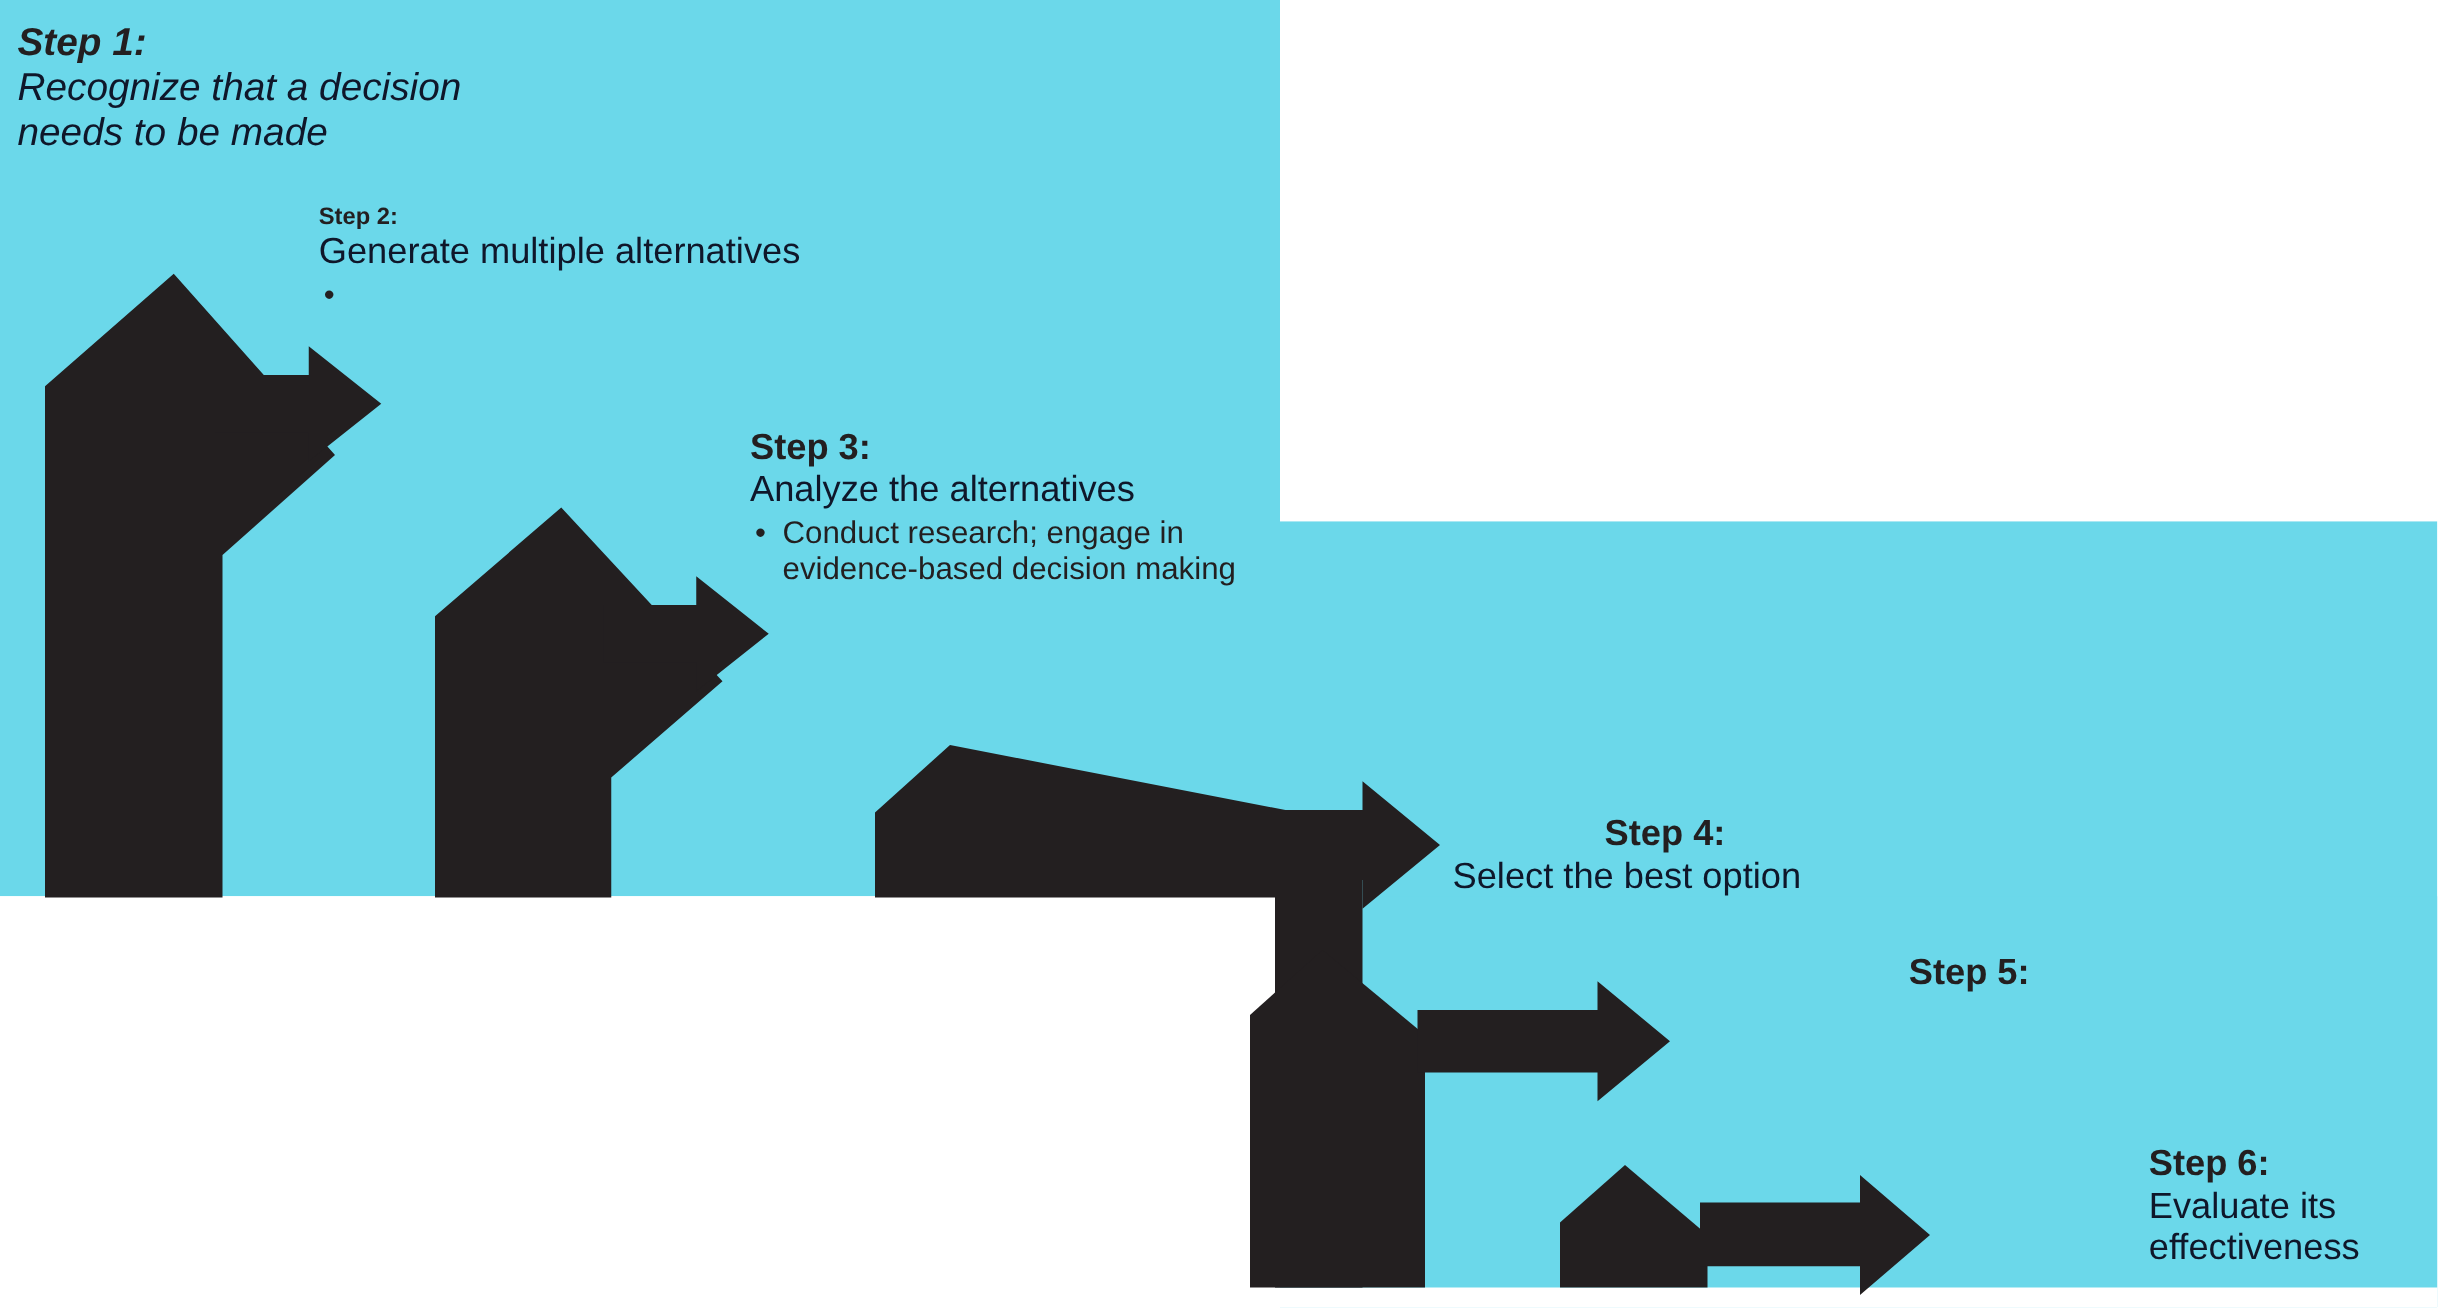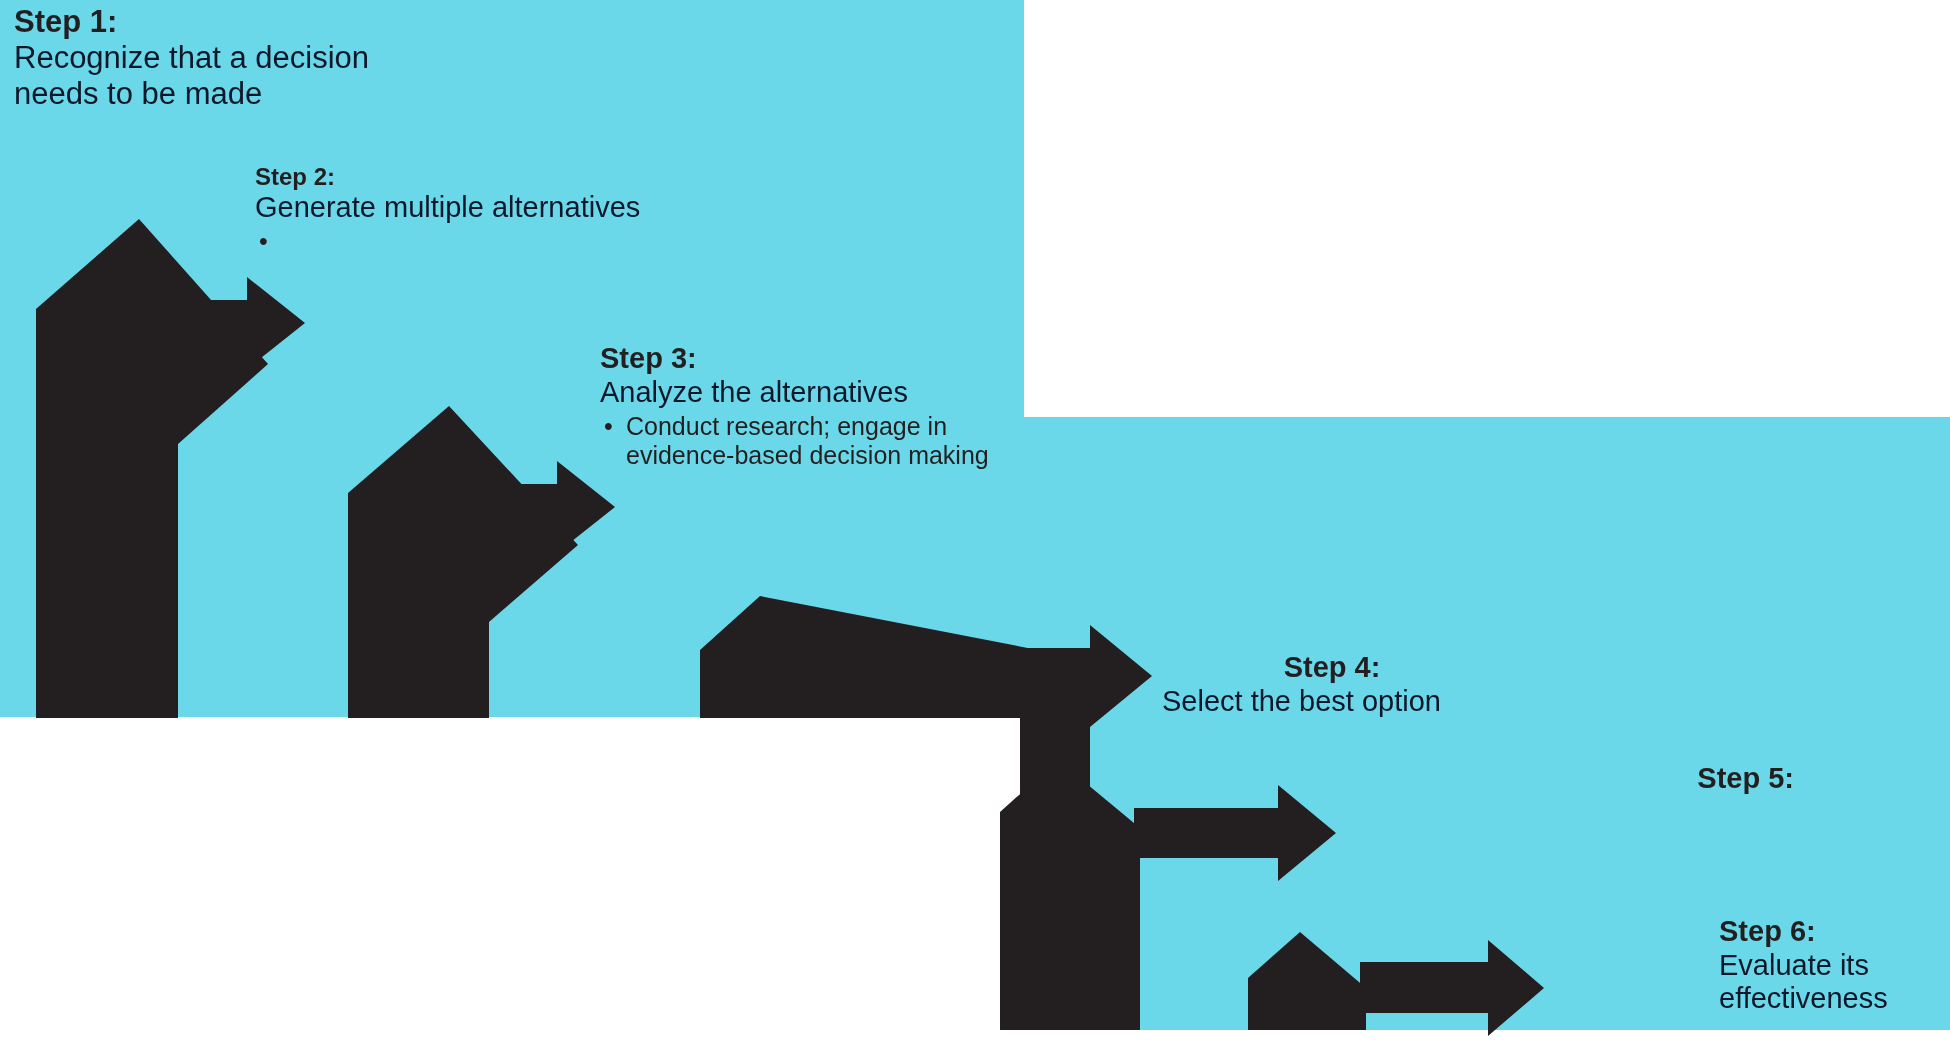--- a/index.html
+++ b/index.html
@@ -46,39 +46,39 @@
     line-height:1.16;
     color:#231f20;
   }
   .bullet-list li .dot{
     position:absolute;
     left:4px;
     top:0;
   }
 
   
-  #step-1{ left:14px;  top:4px;  width:420px; }
+  #step-1{ left:14px;  top:16px;  width:420px;font-style:italic; }
   #step-1 .step-title{ font-size:31px; }
   #step-1 .step-desc{ font-size:31px; }
 
   #step-2{ left:255px; top:163px; width:440px; }
-  #step-2 .step-title{ font-size:24px; }
+  #step-2 .step-title{ font-size:19px; }
   #step-2 .step-desc{ font-size:29px; }
   #step-2 .bullet-list{ font-size:25px; margin-top:3px; }
 
   #step-3{ left:600px; top:342px; width:440px; }
   #step-3 .step-title{ font-size:29px; }
   #step-3 .step-desc{ font-size:29px; }
   #step-3 .bullet-list{ font-size:25px; margin-top:3px; }
 
   #step-4{ left:1162px; top:651px; width:340px; }
   #step-4 .step-title{ font-size:29px;text-align:center; }
   #step-4 .step-desc{ font-size:29px; }
 
-  #step-5{ left:1464px; top:762px; width:330px;text-align:right; }
+  #step-5{ left:1527px; top:762px; width:330px; }
   #step-5 .step-title{ font-size:29px; }
   #step-5 .step-desc{ font-size:29px; }
 
   #step-6{ left:1719px; top:915px; width:300px; }
   #step-6 .step-title{ font-size:29px; }
   #step-6 .step-desc{ font-size:29px; }
 </style>
 </head>
 <body>
 

